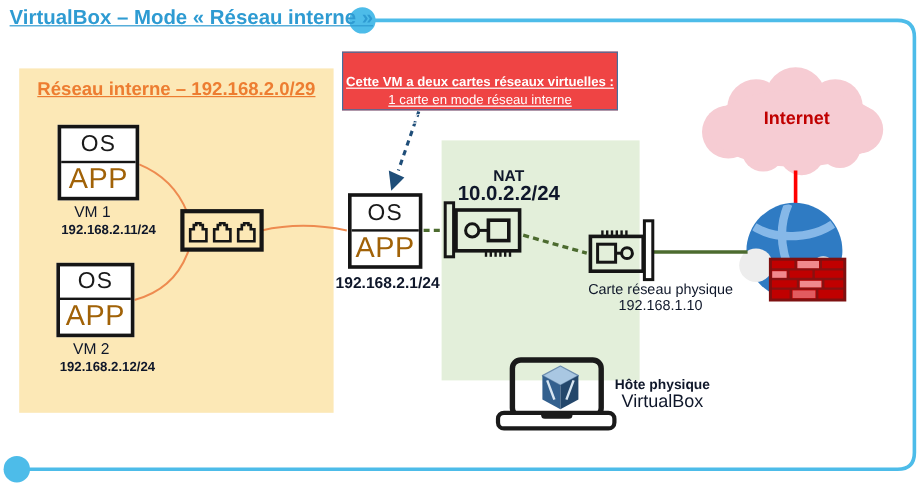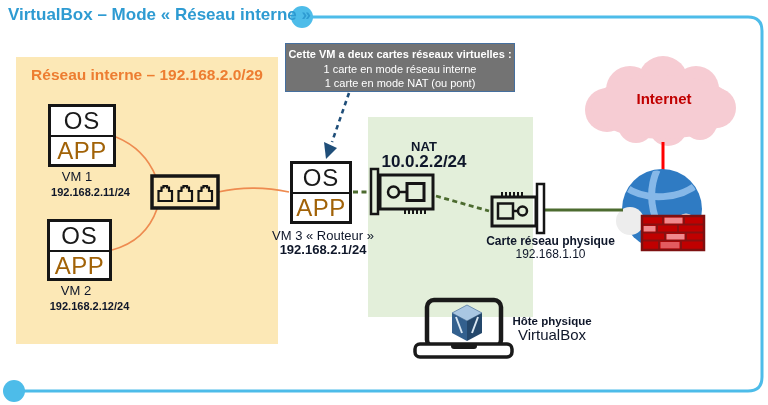--- a/index.html
+++ b/index.html
@@ -1,51 +1,51 @@
 <!DOCTYPE html>
 <html><head>
 <meta charset="utf-8">
 <style>
   html,body{margin:0;padding:0;background:#fff;}
   #stage{position:relative;width:768px;height:405px;background:#ffffff;overflow:hidden;
          font-family:"Liberation Sans", sans-serif;}
-  .abs{position:absolute;}
+  .abs{position:absolute;text-decoration:underline;}
   #title{left:8px;top:5px;font-size:17px;font-weight:bold;color:#2E9BD2;z-index:3;white-space:nowrap;}
   .panel{position:absolute;z-index:0;}
   #panel-yellow{left:16px;top:57px;width:262px;height:287px;background:#FCE8B6;}
   #panel-green{left:368px;top:117px;width:165px;height:200px;background:#E3EFDA;}
   #yellow-title{left:20px;top:66px;width:254px;text-align:center;font-size:15.5px;font-weight:bold;
                 color:#ED7D31;z-index:2;}
   .vm{position:absolute;z-index:2;background:#fff;border:3px solid #151515;display:flex;
       flex-direction:column;box-sizing:border-box;}
   #vm1{left:48px;top:104px;width:68px;height:63px;}
   #vm2{left:47px;top:219px;width:65px;height:62px;}
   #vm3{left:290px;top:161px;width:62px;height:63px;}
   .vm .os{flex:1;border-bottom:2.5px solid #151515;display:flex;align-items:center;justify-content:center;
-          font-size:24px;letter-spacing:1px;color:#1a1a1a;}
+          font-size:19px;letter-spacing:1px;color:#1a1a1a;}
   .vm .app{flex:1;display:flex;align-items:center;justify-content:center;font-size:24px;
            letter-spacing:0.5px;color:#a16207;}
   .lbl{position:absolute;z-index:3;text-align:center;color:#0f172a;}
   #lbl-vm1{left:17px;top:170px;width:120px;font-size:13px;line-height:14.5px;}
   #lbl-vm2{left:16px;top:284px;width:120px;font-size:13px;line-height:14.5px;}
   #lbl-vm1 .ip,#lbl-vm2 .ip{font-size:11px;font-weight:bold;margin-left:27px;}
   #lbl-vm3{left:251px;top:229px;width:144px;font-size:13px;line-height:13.5px;}
   #lbl-vm3 .ip{font-weight:bold;}
   #lbl-nat{left:364px;top:139px;width:120px;font-size:13px;font-weight:bold;line-height:15px;}
   #lbl-nat .ip{font-size:17px;}
   #lbl-pnic{left:478px;top:235px;width:145px;font-size:12px;line-height:13px;}
-  #lbl-pnic .nm{font-weight:bold;}
+  #lbl-pnic .nm{font-weight:normal;}
   #lbl-router{left:612px;top:252px;width:120px;font-size:12.5px;line-height:13.5px;}
   #lbl-router .nm{font-weight:bold;}
   #lbl-internet{left:606px;top:90px;width:116px;font-size:15px;font-weight:bold;color:#C00000;}
   #lbl-host{left:504px;top:315px;width:96px;line-height:12px;}
   #lbl-host .l1{font-size:11.5px;font-weight:bold;}
   #lbl-host .l2{font-size:15px;line-height:15px;}
-  #callout{left:285px;top:43px;width:230px;height:49px;background:#737373;border:1px solid #456f9e;
-           color:#ffffff;text-align:center;z-index:3;box-sizing:border-box;padding-top:3px;}
+  #callout{left:285px;top:43px;width:230px;height:49px;background:#ef4444;border:1px solid #456f9e;
+           color:#ffffff;text-align:center;z-index:3;box-sizing:border-box;padding-top:18px;}
   #callout .c1{font-size:11px;font-weight:bold;line-height:15px;}
   #callout .c2{font-size:11px;line-height:14px;}
   #diagram-svg{position:absolute;left:0;top:0;z-index:1;}
 </style>
 </head>
 <body>
 
 <div id="stage">
 
   <div id="panel-yellow" class="panel"></div>
@@ -210,21 +210,20 @@
   <div id="lbl-vm2" class="lbl">
     <div class="nm">VM 2</div>
     <div class="ip">192.168.2.12/24</div>
   </div>
 
   <div id="vm3" class="vm">
     <div class="os">OS</div>
     <div class="app">APP</div>
   </div>
   <div id="lbl-vm3" class="lbl">
-    <div class="nm">VM 3 « Routeur »</div>
     <div class="ip">192.168.2.1/24</div>
   </div>
 
   <div id="lbl-nat" class="lbl">
     <div class="nm">NAT</div>
     <div class="ip">10.0.2.2/24</div>
   </div>
 
   <div id="lbl-pnic" class="lbl">
     <div class="nm">Carte réseau physique</div>

